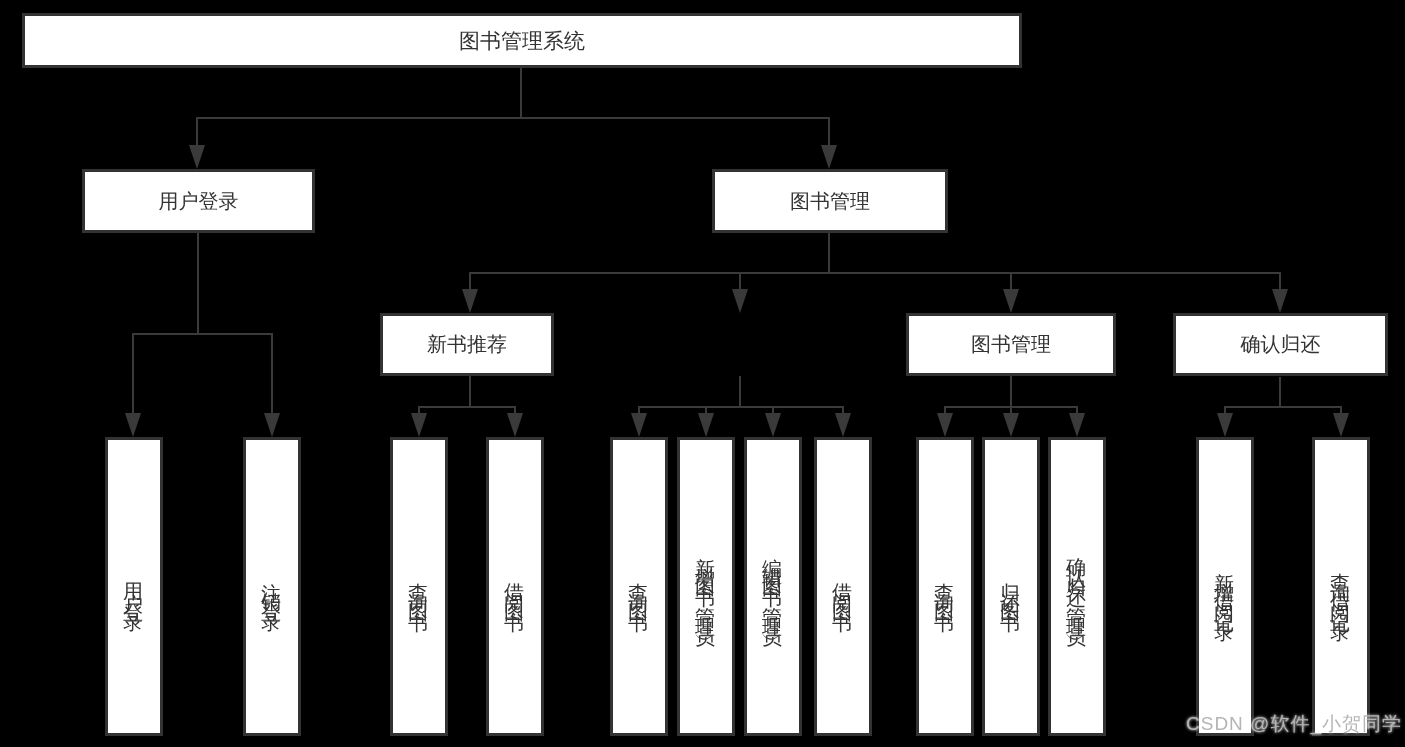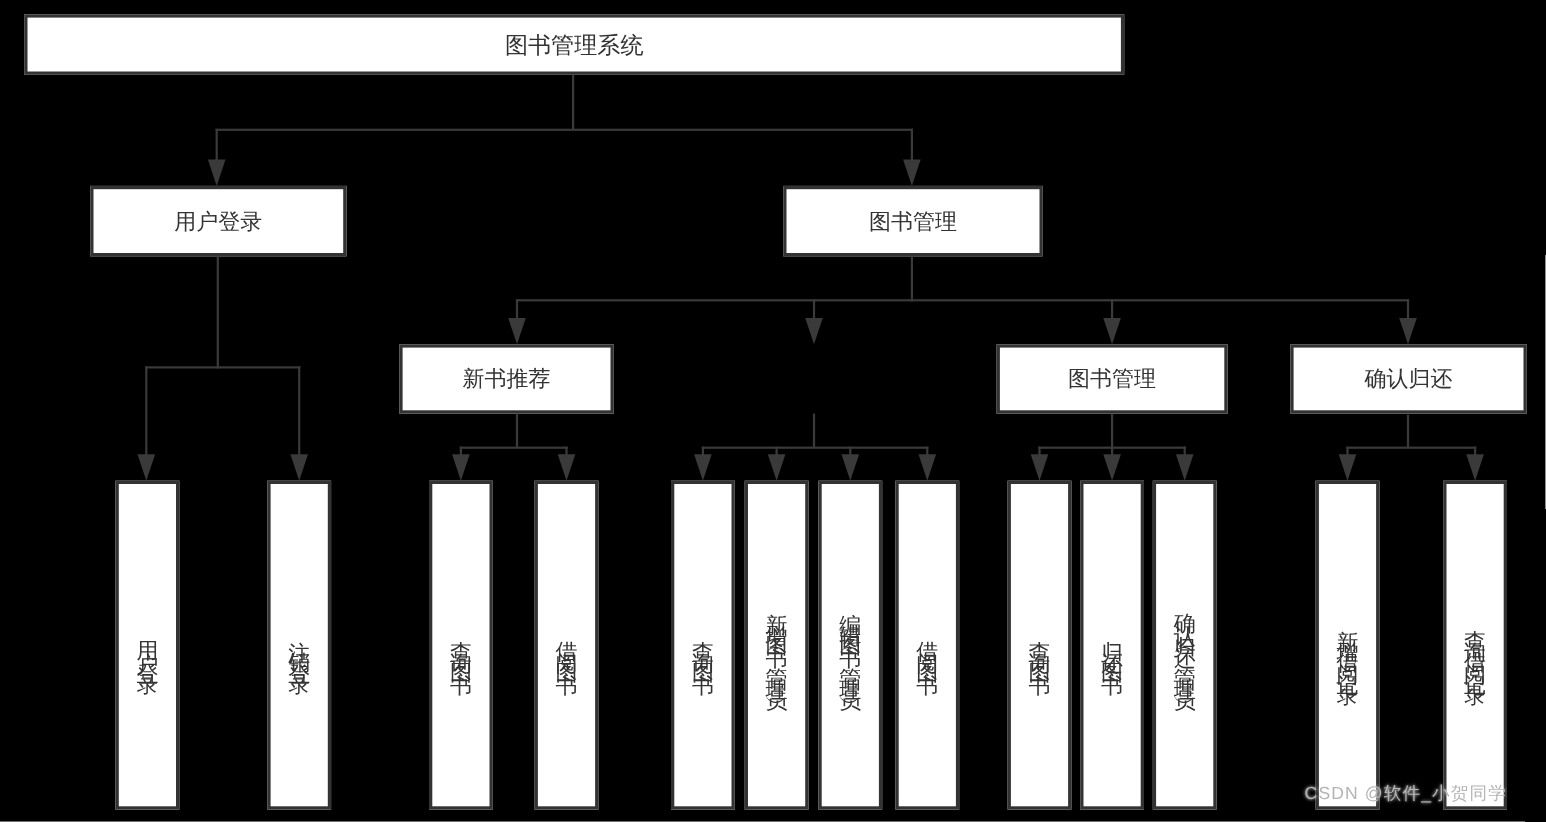--- a/index.html
+++ b/index.html
@@ -37,21 +37,21 @@
   .hline{position:absolute;height:2px;background:#3a3a3a;}
   .arrow{
     position:absolute;width:0;height:0;
     border-left:8px solid transparent;
     border-right:8px solid transparent;
     border-top:24px solid #3a3a3a;
   }
   .watermark{
     position:absolute;
     left:1186px;top:711px;
-    font-size:16px;
+    font-size:19px;
     letter-spacing:1px;
     color:#b4b4b4;
     text-shadow:0 0 3px #ffffff;
     z-index:5;
     white-space:nowrap;
   }
 </style>
 </head>
 <body>
 
@@ -62,21 +62,21 @@
   </div>
 
   <div class="box" style="left:82px;top:169px;width:233px;height:64px">
     <span class="lbl">用户登录</span>
   </div>
 
   <div class="box" style="left:712px;top:169px;width:236px;height:64px">
     <span class="lbl">图书管理</span>
   </div>
 
-  <div class="box" style="left:363px;top:313px;width:195px;height:63px">
+  <div class="box" style="left:380px;top:313px;width:174px;height:63px">
     <span class="lbl">新书推荐</span>
   </div>
 
 
   <div class="box" style="left:906px;top:313px;width:210px;height:63px">
     <span class="lbl">图书管理</span>
   </div>
 
   <div class="box" style="left:1173px;top:313px;width:215px;height:63px">
     <span class="lbl">确认归还</span>

